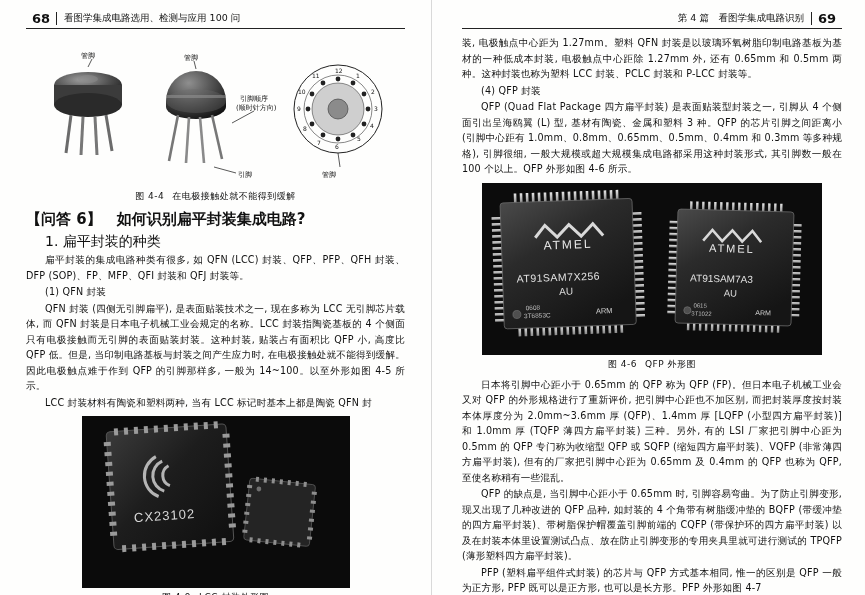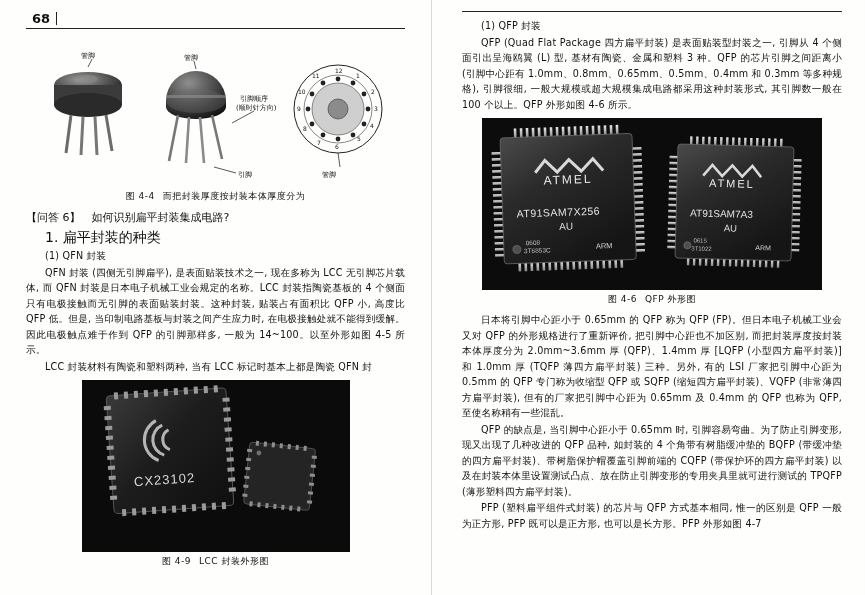--- a/index.html
+++ b/index.html
@@ -49,22 +49,22 @@
   p.body{
     font-size:9.6px;
     line-height:15.5px;
     text-align:justify;
     margin:0 0 1px 0;
     text-indent:19px;
     letter-spacing:0.2px;
   }
   p.body.noind{text-indent:0;}
   p.head-q{
-    font-size:11px;
-    font-weight:normal;
+    font-size:15px;
+    font-weight:bold;
     margin:7px 0 4px 0;
     text-indent:0;
   }
   p.sub{
     font-size:14px;
     margin:3px 0 1px 0;
     text-indent:19px;
   }
   .caption{
     text-align:center;
@@ -105,20 +105,21 @@
 </head>
 <body>
 
 <div class="book">
 
   <div class="page left">
 
     <div class="runhead">
       <span class="pageno">68</span>
       <span style="border-left:1.4px solid #222;height:13px;margin-right:7px;"></span>
+      <span class="title">看图学集成电路选用、检测与应用 100 问</span>
     </div>
     <div class="rule"></div>
 
     <div class="fig44">
       <svg width="380" height="138" viewBox="0 0 380 138">
         <defs>
           <radialGradient id="mg" cx="40%" cy="30%" r="75%">
             <stop offset="0%" stop-color="#9d9d9d"></stop>
             <stop offset="60%" stop-color="#4a4a4a"></stop>
             <stop offset="100%" stop-color="#1a1a1a"></stop>
@@ -195,25 +196,26 @@
             <text x="272" y="45">10</text>
               <text x="286" y="29">11</text>
           </g>
           <path d="M312 104 L314 118" stroke="#111" stroke-width=".7"></path>
         </g>
         <text x="296" y="128" font-size="7" fill="#111">管脚</text>
       </svg>
     </div>
 
     <div class="caption">
-      <span class="num">图 4-4</span><span>而把封装厚度按封装本体厚度分为</span>
+      <span class="num">图 4-4</span><span>在电极接触处就不能得到缓解</span>
     </div>
 
     <p class="head-q">【问答 6】　如何识别扁平封装集成电路?</p>
     <p class="sub">1. 扁平封装的种类</p>
+    <p class="body">扁平封装的集成电路种类有很多, 如 QFN (LCC) 封装、QFP、PFP、QFH 封装、DFP (SOP)、FP、MFP、QFI 封装和 QFJ 封装等。</p>
     <p class="body">(1) QFN 封装</p>
     <p class="body">QFN 封装 (四侧无引脚扁平), 是表面贴装技术之一, 现在多称为 LCC 无引脚芯片载体, 而 QFN 封装是日本电子机械工业会规定的名称。LCC 封装指陶瓷基板的 4 个侧面只有电极接触而无引脚的表面贴装封装。这种封装, 贴装占有面积比 QFP 小, 高度比 QFP 低。但是, 当印制电路基板与封装之间产生应力时, 在电极接触处就不能得到缓解。因此电极触点难于作到 QFP 的引脚那样多, 一般为 14~100。以至外形如图 4-5 所示。</p>
     <p class="body">LCC 封装材料有陶瓷和塑料两种, 当有 LCC 标记时基本上都是陶瓷 QFN 封</p>
 
     <div class="fig45">
       <svg width="268" height="172" viewBox="0 0 268 172">
         <rect width="268" height="172" fill="#0b0b0b"></rect>
         <defs>
           <linearGradient id="chipg" x1="0" y1="0" x2="1" y2="1">
             <stop offset="0%" stop-color="#3a3a3a"></stop>
@@ -324,23 +326,29 @@
       </svg>
     </div>
 
     <div class="caption">
       <span class="num">图 4-9</span><span>LCC 封装外形图</span>
     </div>
   </div>
 
   <div class="page right">
 
+    <div class="runhead right">
+      <span class="title">第 4 篇　看图学集成电路识别</span>
+      <span style="border-left:1.4px solid #222;height:13px;margin-left:7px;"></span>
+      <span class="pageno">69</span>
+    </div>
     <div class="rule"></div>
 
-    <p class="body">(1) QFP 封装</p>
+    <p class="body noind">装, 电极触点中心距为 1.27mm。塑料 QFN 封装是以玻璃环氧树脂印制电路基板为基材的一种低成本封装, 电极触点中心距除 1.27mm 外, 还有 0.65mm 和 0.5mm 两种。这种封装也称为塑料 LCC 封装、PCLC 封装和 P-LCC 封装等。</p>
+    <p class="body">(4) QFP 封装</p>
     <p class="body">QFP (Quad Flat Package 四方扁平封装) 是表面贴装型封装之一, 引脚从 4 个侧面引出呈海鸥翼 (L) 型, 基材有陶瓷、金属和塑料 3 种。QFP 的芯片引脚之间距离小 (引脚中心距有 1.0mm、0.8mm、0.65mm、0.5mm、0.4mm 和 0.3mm 等多种规格), 引脚很细, 一般大规模或超大规模集成电路都采用这种封装形式, 其引脚数一般在 100 个以上。QFP 外形如图 4-6 所示。</p>
 
     <div class="fig46">
       <svg width="340" height="172" viewBox="0 0 340 172">
         <rect width="340" height="172" fill="#0c0c0c"></rect>
         <defs>
           <linearGradient id="qfpg" x1="0" y1="0" x2="0.6" y2="1">
             <stop offset="0%" stop-color="#4a4a4a"></stop>
             <stop offset="40%" stop-color="#2b2b2b"></stop>
             <stop offset="100%" stop-color="#151515"></stop>

